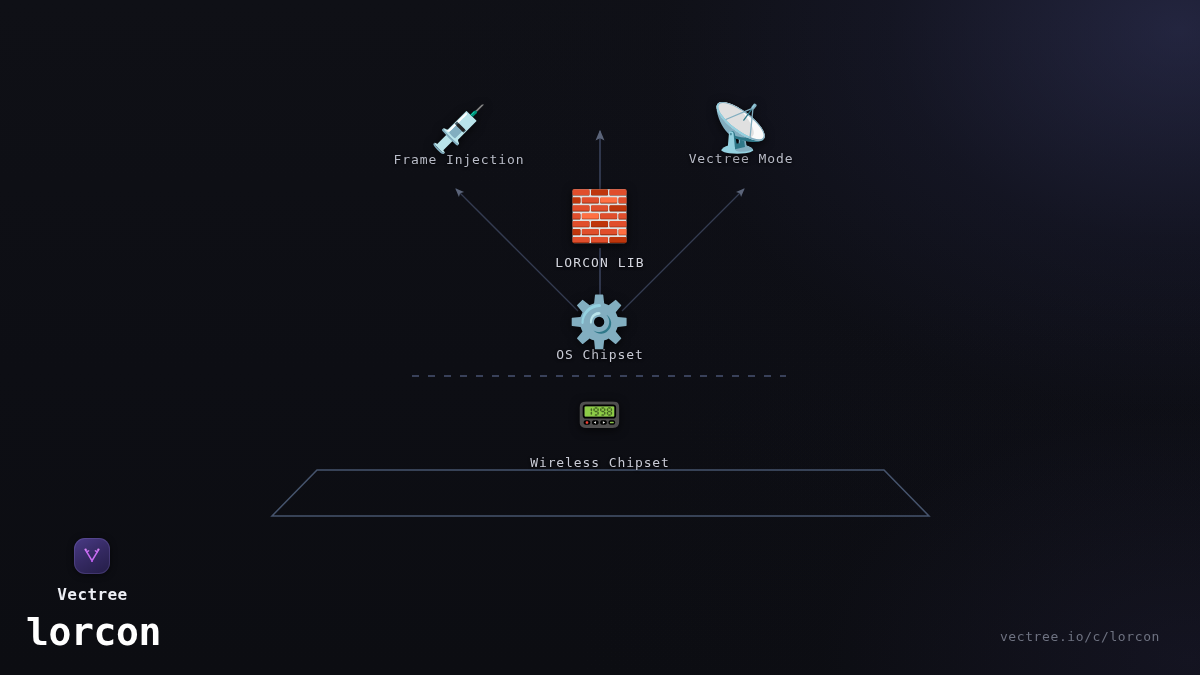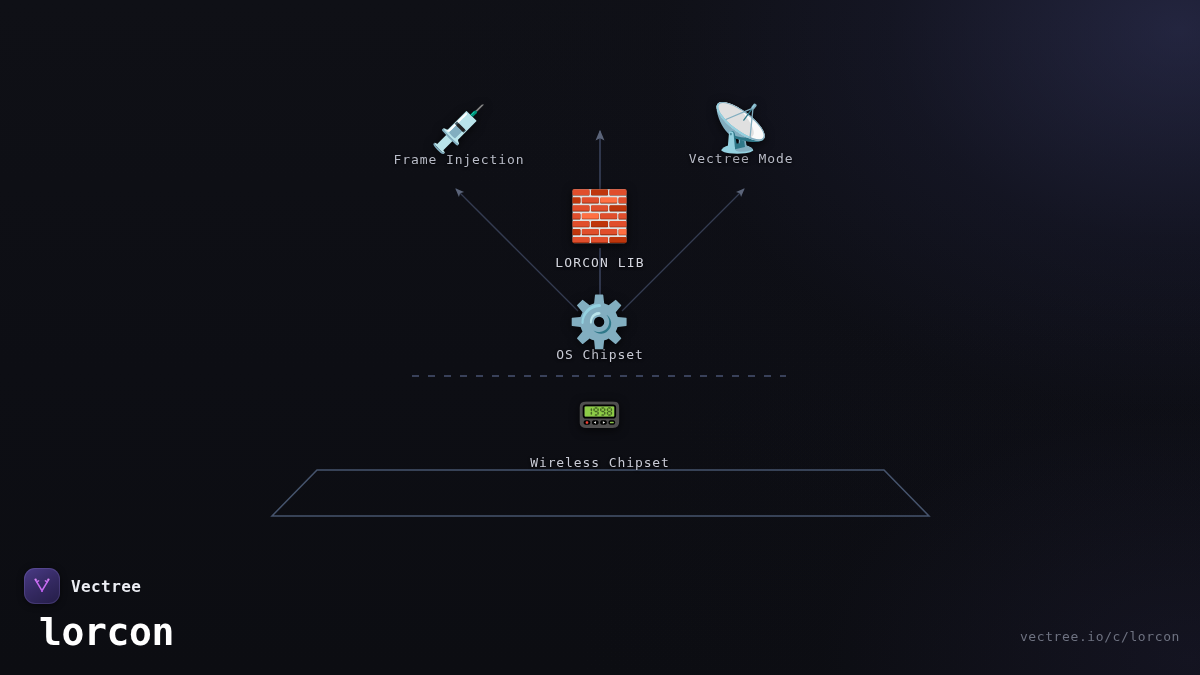--- a/index.html
+++ b/index.html
@@ -68,47 +68,48 @@
   
   #brand {
     position:absolute;
     left:24px; bottom:24px;
     z-index:6;
   }
   #brand-row {
     display:flex;
     align-items:center;
     gap:11px;
+    flex-direction:column;
   }
   #brand-logo {
     width:36px; height:36px;
     border-radius:11px;
     background:linear-gradient(150deg,#4a3b86 0%,#352a63 48%,#241d47 100%);
     box-shadow:0 1px 6px rgba(0,0,0,0.55), inset 0 0 0 1px rgba(150,130,220,0.22);
     display:flex; align-items:center; justify-content:center;
   }
   #brand-name {
     font-size:16px;
     font-weight:bold;
     color:#eceef4;
     letter-spacing:0.4px;
   }
   #brand-title {
     margin-top:9px;
-    margin-left:15px;
+    margin-left:2px;
     font-size:38px;
     font-weight:bold;
     color:#ffffff;
     letter-spacing:-0.4px;
     line-height:1;
   }
 
   #site-url {
     position:absolute;
-    right:20px; bottom:31px;
+    right:40px; bottom:31px;
     font-size:13px;
     color:#6e7281;
     letter-spacing:0.6px;
     z-index:6;
   }
 </style>
 </head>
 <body>
 
 <div id="stage">

